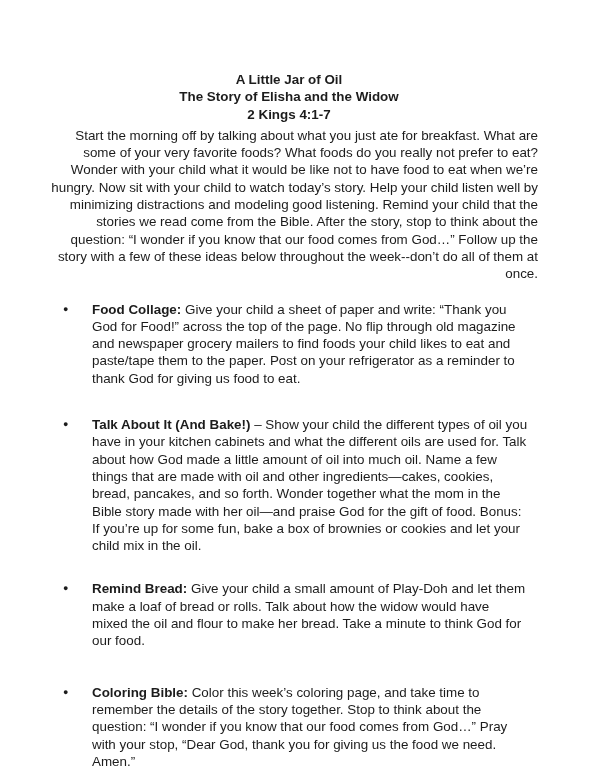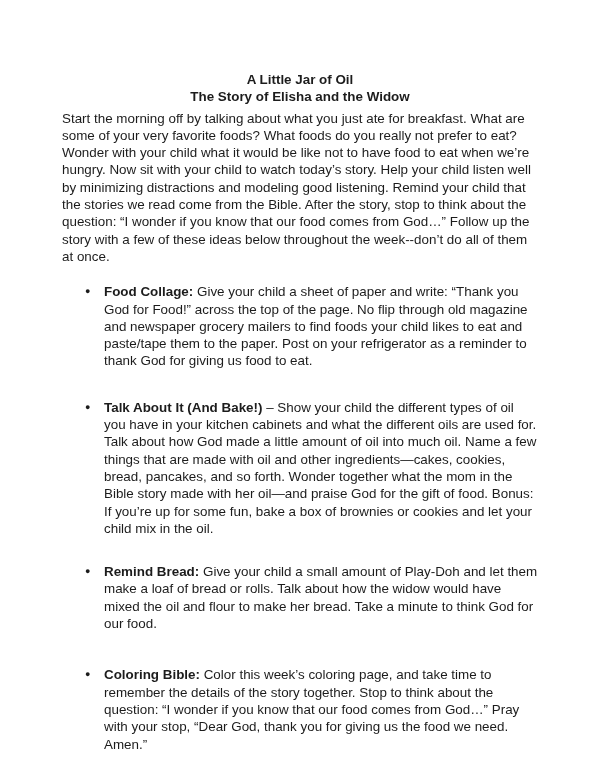--- a/index.html
+++ b/index.html
@@ -13,33 +13,33 @@
     height: 776px;
     background: #ffffff;
     overflow: hidden;
     font-family: "Liberation Sans", "DejaVu Sans", sans-serif;
     color: #1c1c1c;
     font-size: 13.4px;
     line-height: 17.3px;
     -webkit-font-smoothing: antialiased;
   }
   .doc {
-    padding: 71px 62px 0 62px;
+    padding: 71px 62px 0 40px;
   }
   .title-block {
     text-align: center;
   }
   .title-line {
     font-weight: bold;
   }
   .title-line.italic {
   }
   .intro {
     margin: 4px 0 0 0;
-    text-align: left;
+    text-align: right;
   }
   ul.activities {
     list-style: none;
     margin: 0;
     padding: 0;
   }
   ul.activities li {
     position: relative;
     padding-left: 42px;
   }
@@ -49,35 +49,36 @@
   ul.activities li:nth-child(4) { margin-top: 34px; }
   .bullet {
     position: absolute;
     left: 23px;
     top: 0;
     font-size: 9px;
     line-height: 17.3px;
     color: #1c1c1c;
   }
   .item-body {
-    margin: 0;
+    margin: 10px;
   }
   .item-body strong {
     font-weight: bold;
   }
 </style>
 </head>
 <body>
 
 <div class="page">
   <div class="doc">
 
     <div class="title-block">
       <div class="title-line">A Little Jar of Oil</div>
       <div class="title-line italic">The Story of Elisha and the Widow</div>
+      <div class="title-line">2 Kings 4:1-7</div>
     </div>
 
     <p class="intro">Start the morning off by talking about what you just ate for breakfast. What are some of your very favorite foods? What foods do you really not prefer to eat? Wonder with your child what it would be like not to have food to eat when we’re hungry. Now sit with your child to watch today’s story. Help your child listen well by minimizing distractions and modeling good listening. Remind your child that the stories we read come from the Bible. After the story, stop to think about the question: “I wonder if you know that our food comes from God…” Follow up the story with a few of these ideas below throughout the week--don’t do all of them at once.</p>
 
     <ul class="activities">
       <li>
         <span class="bullet">●</span>
         <p class="item-body"><strong>Food Collage:</strong><span> </span><span>Give your child a sheet of paper and write: “Thank you God for Food!” across the top of the page. No flip through old magazine and newspaper grocery mailers to find foods your child likes to eat and paste/tape them to the paper. Post on your refrigerator as a reminder to thank God for giving us food to eat.</span></p>
       </li>
       <li>

